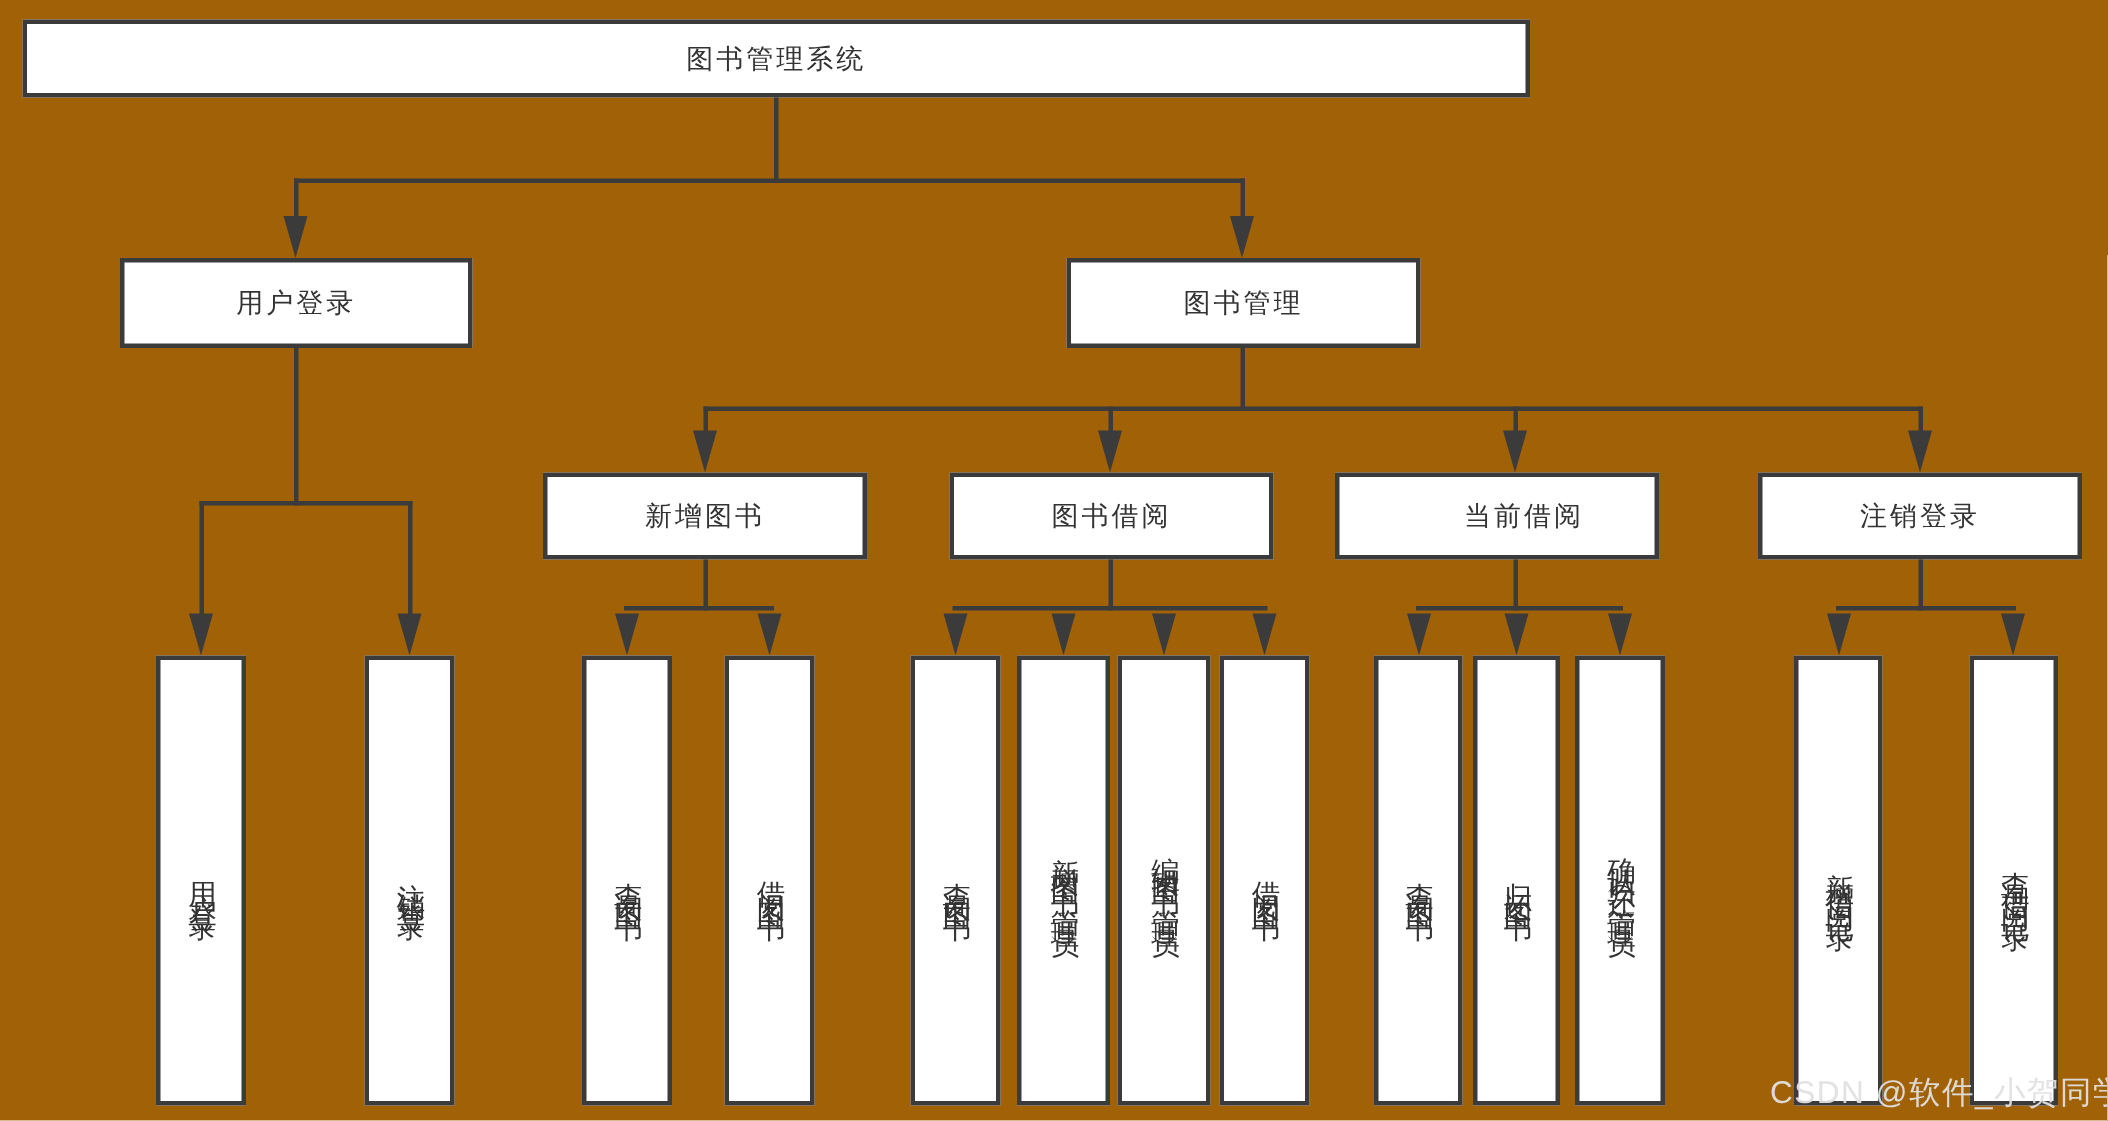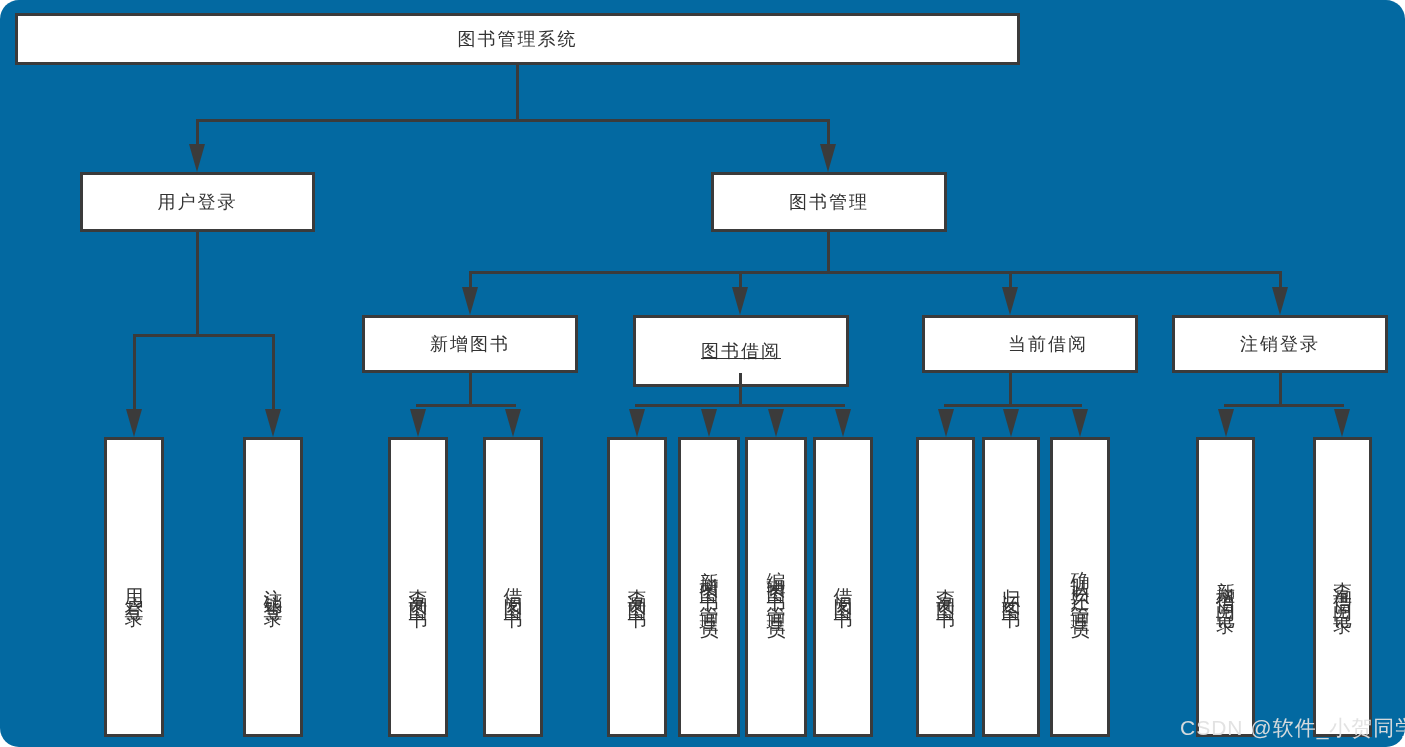--- a/index.html
+++ b/index.html
@@ -1,22 +1,21 @@
 <!DOCTYPE html>
 <html><head>
 <meta charset="utf-8">
 <style>
   html,body{margin:0;padding:0;background:#ffffff;}
   body{font-family:"Liberation Sans","DejaVu Sans",sans-serif;}
   .canvas{
     position:relative;
     width:1405px;height:747px;
-    background:#0369a1;
+    background:#a16207;
     overflow:hidden;
-    border-radius:19px;
   }
   .box{
     position:absolute;
     box-sizing:border-box;
     background:#ffffff;
     border:3px solid #3b3b3b;
     display:flex;
     align-items:center;
     justify-content:center;
     color:#333333;
@@ -88,24 +87,24 @@
   <div class="vline" style="left:739px;top:271px;width:3px;height:20px;"></div>
   <div class="arrow" style="left:732px;top:287px;"></div>
   <div class="vline" style="left:1009px;top:271px;width:3px;height:20px;"></div>
   <div class="arrow" style="left:1002px;top:287px;"></div>
   <div class="vline" style="left:1279px;top:271px;width:3px;height:20px;"></div>
   <div class="arrow" style="left:1272px;top:287px;"></div>
 
   <div class="box hlabel" style="left:362px;top:315px;width:216px;height:58px;">
     <span>新增图书</span>
   </div>
-  <div class="box hlabel" style="left:633px;top:315px;width:216px;height:72px;text-decoration:underline;">
+  <div class="box hlabel" style="left:633px;top:315px;width:216px;height:58px;">
     <span>图书借阅</span>
   </div>
-  <div class="box hlabel" style="left:922px;top:315px;width:216px;height:58px;padding-left:36px;">
+  <div class="box hlabel" style="left:890px;top:315px;width:216px;height:58px;padding-left:36px;">
     <span>当前借阅</span>
   </div>
   <div class="box hlabel" style="left:1172px;top:315px;width:216px;height:58px;">
     <span>注销登录</span>
   </div>
 
   <div class="vline" style="left:469px;top:373px;width:3px;height:34px;"></div>
   <div class="hline" style="left:416px;top:404px;width:100px;height:3px;"></div>
   <div class="arrow" style="left:410px;top:409px;"></div>
   <div class="arrow" style="left:505px;top:409px;"></div>

